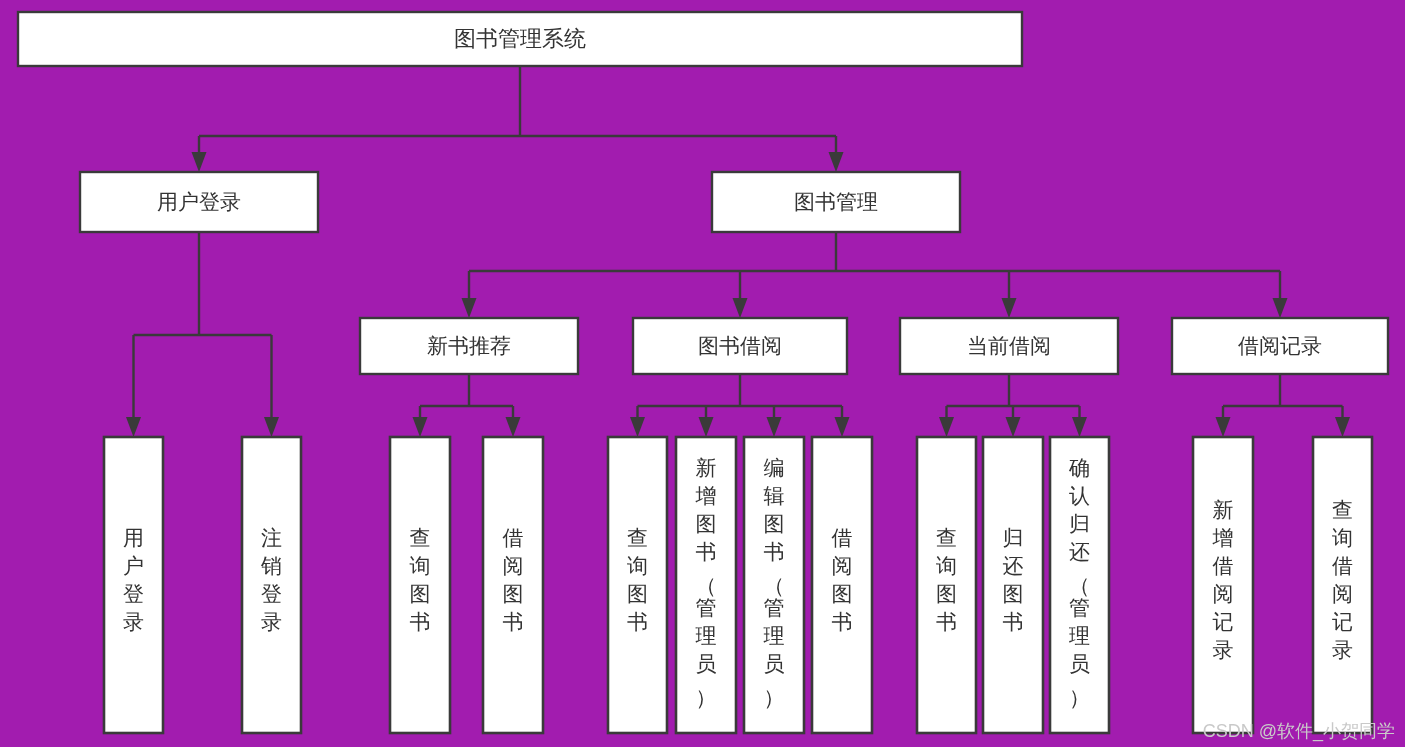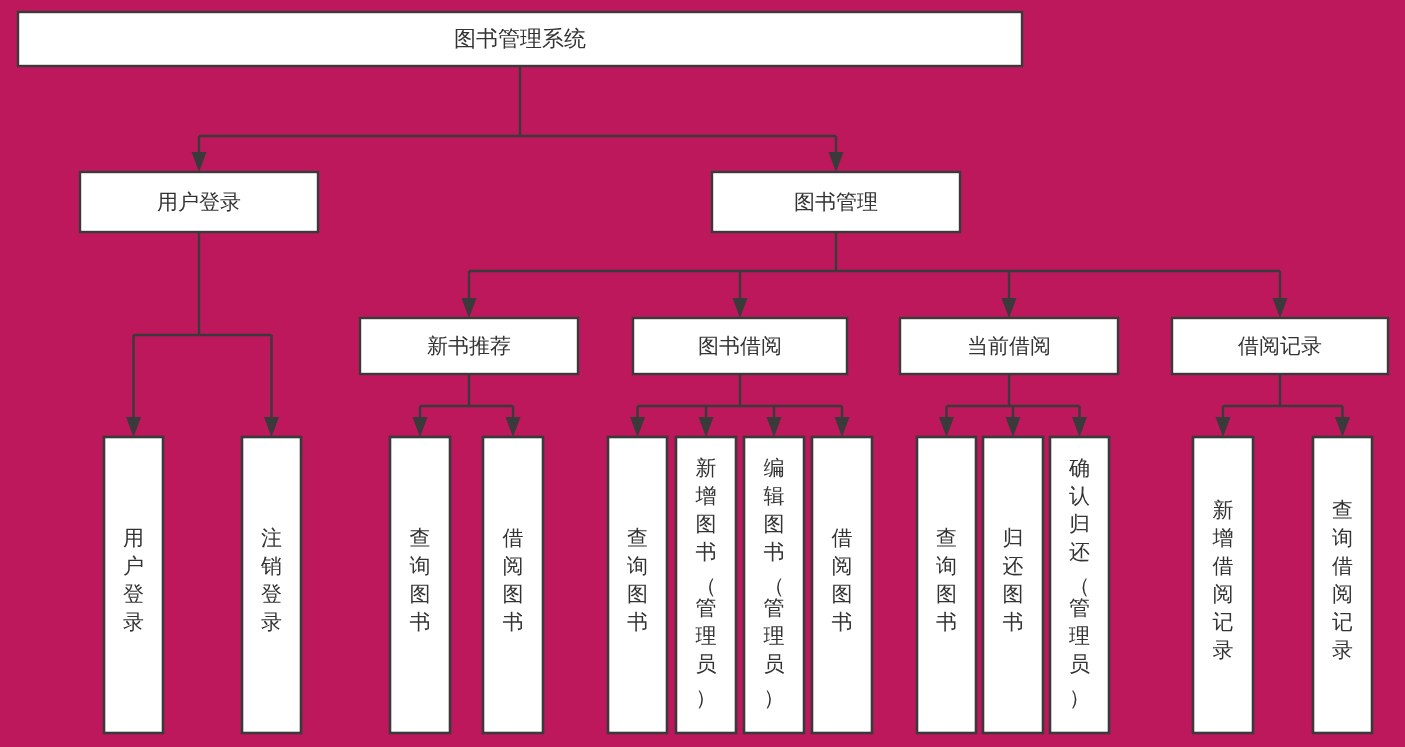--- a/index.html
+++ b/index.html
@@ -10,21 +10,21 @@
   body {
     width: 1405px;
     height: 747px;
     font-family: "Liberation Sans", "DejaVu Sans", sans-serif;
     overflow: hidden;
   }
   #diagram-root {
     position: relative;
     width: 1405px;
     height: 747px;
-    background: #be185d;
+    background: #a21caf;
   }
   svg.diagram-canvas {
     position: absolute;
     left: 0;
     top: 0;
     width: 1405px;
     height: 747px;
     display: block;
   }
   .node-box {
@@ -213,13 +213,14 @@
         <g>
           <rect x="1193" y="437" width="60" height="296" class="node-box leaf-box"></rect>
           <text x="1223" y="0" class="leaf-label"><tspan x="1223" y="517">新</tspan><tspan x="1223" y="545">增</tspan><tspan x="1223" y="573">借</tspan><tspan x="1223" y="601">阅</tspan><tspan x="1223" y="629">记</tspan><tspan x="1223" y="657">录</tspan></text>
         </g>
         <g>
           <rect x="1313" y="437" width="59" height="296" class="node-box leaf-box"></rect>
           <text x="1342.5" y="0" class="leaf-label"><tspan x="1342.5" y="517">查</tspan><tspan x="1342.5" y="545">询</tspan><tspan x="1342.5" y="573">借</tspan><tspan x="1342.5" y="601">阅</tspan><tspan x="1342.5" y="629">记</tspan><tspan x="1342.5" y="657">录</tspan></text>
         </g>
       </g>
   </svg>
+  <div class="watermark">CSDN @软件_小贺同学</div>
 </div>
 
 </body></html>

